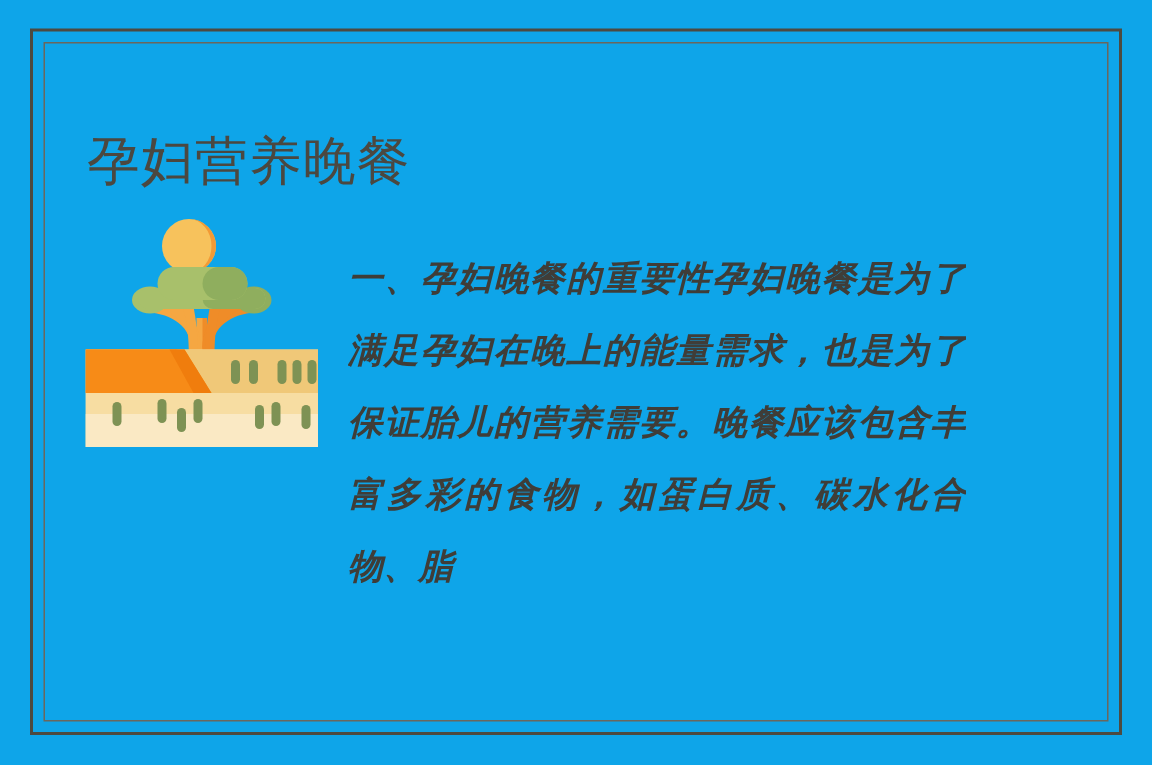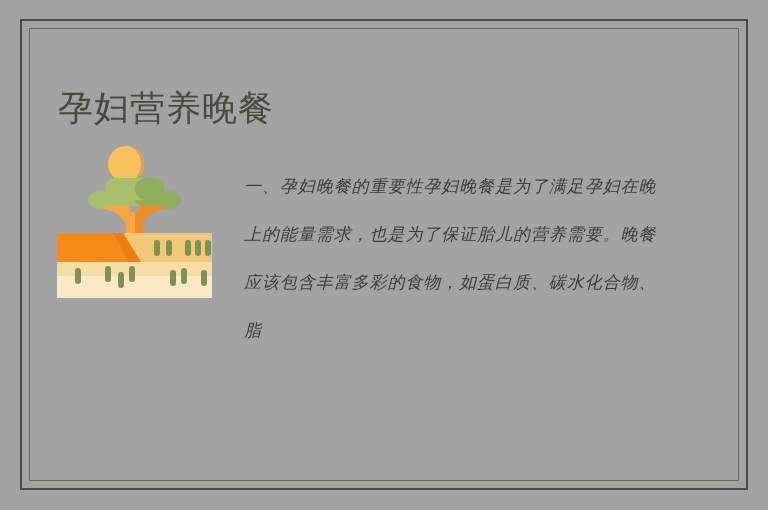--- a/index.html
+++ b/index.html
@@ -10,21 +10,21 @@
     width: 768px;
     height: 510px;
     overflow: hidden;
     font-family: "Liberation Sans", "DejaVu Sans", sans-serif;
   }
 
   #page {
     position: relative;
     width: 768px;
     height: 510px;
-    background: #a3a3a3;
+    background: #0ea5e9;
     box-sizing: border-box;
   }
 
   
   .frame-outer {
     position: absolute;
     left: 20px;
     top: 19px;
     width: 728px;
     height: 471px;
@@ -63,32 +63,32 @@
     left: 57px;
     top: 140px;
     width: 155px;
     height: 158px;
   }
   .illo-svg { display: block; width: 155px; height: 158px; }
 
   
   .article-body {
     position: absolute;
-    left: 244px;
+    left: 232px;
     top: 162px;
     width: 412px;
-    font-size: 17px;
+    font-size: 23px;
     line-height: 48px;
     color: #3f3d38;
     text-align: justify;
     text-justify: inter-character;
     letter-spacing: 0.5px;
     font-family: "DejaVu Serif", "Liberation Serif", serif;
     font-style: italic;
-    font-weight: 400;
+    font-weight: 700;
     word-break: break-all;
     overflow: hidden;
     max-height: 244px;
   }
 </style>
 </head>
 <body>
 
 <div id="page">
 

